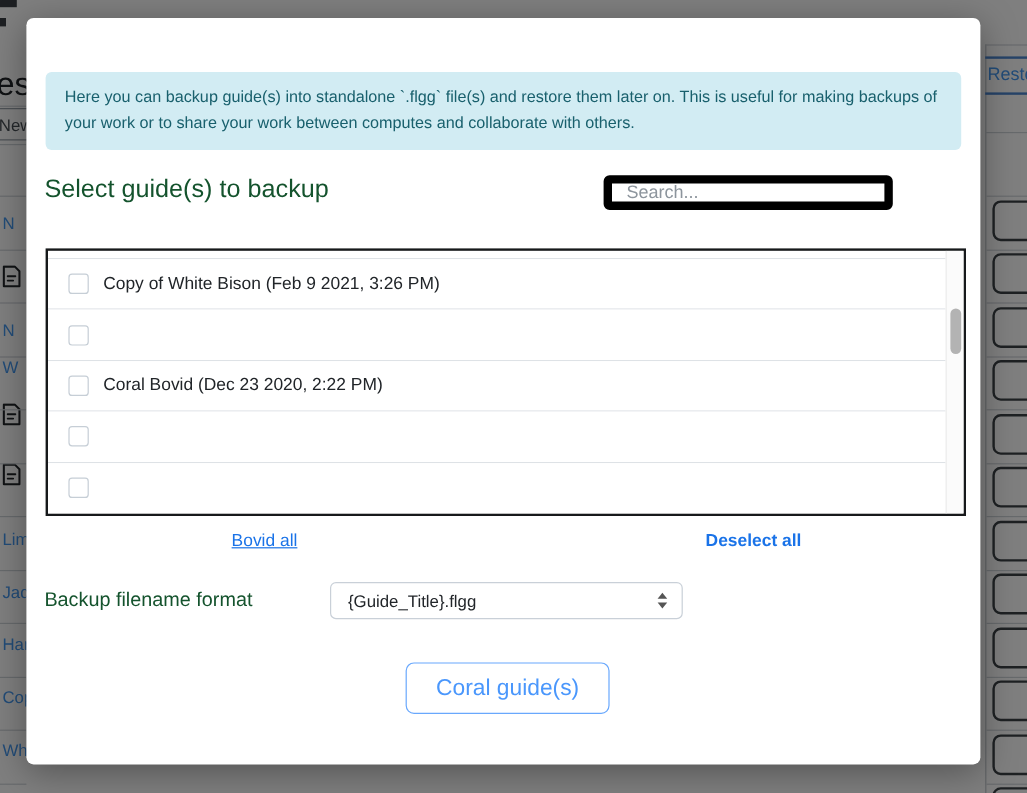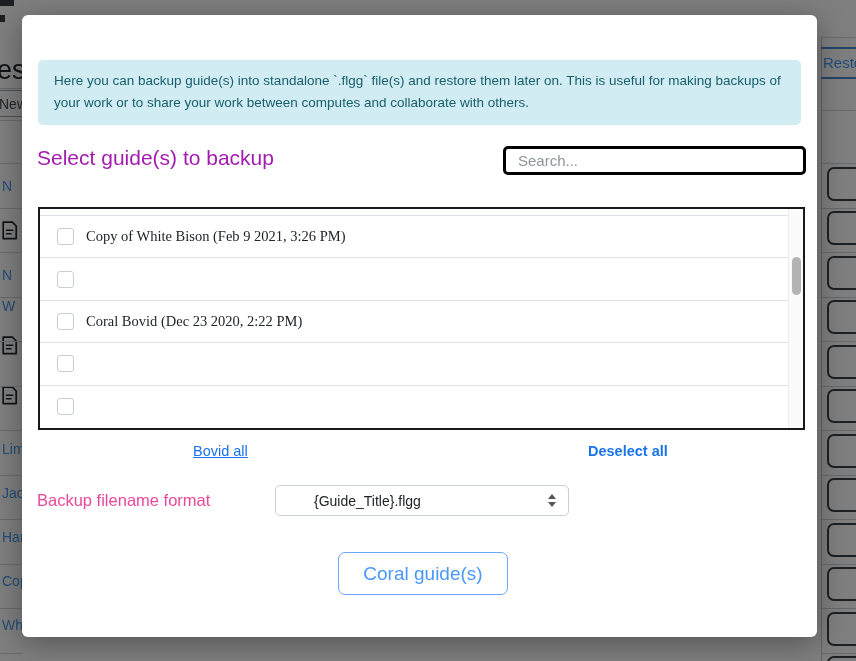--- a/index.html
+++ b/index.html
@@ -31,34 +31,34 @@
   .modal {
     position:absolute; left:22px; top:15px; width:795px; height:622px;
     background:#fff; border-radius:6px; z-index:10;
     box-shadow:0 6px 30px rgba(0,0,0,0.35);
   }
   .banner {
     position:absolute; left:16px; top:45px; width:763px; min-height:57px;
     background:#d2ecf3; border-radius:5px; color:#19606d;
     font-size:13.5px; line-height:1.65; padding:10px 16px;
   }
-  .heading { position:absolute; left:15px; top:131px; font-size:21px; font-weight:500; color:#a21caf; }
+  .heading { position:absolute; left:15px; top:131px; font-size:21px; font-weight:500; color:#14532d; }
   .search-input {
-    position:absolute; left:481px; top:131px; width:303px; height:29px;
-    border:3px solid #000000; border-radius:5px; padding:0 12px;
+    position:absolute; left:481px; top:131px; width:241px; height:29px;
+    border:7px solid #000000; border-radius:5px; padding:0 12px;
     font-size:15px; color:#212529; outline:none; background:#fff;
     font-family:"Liberation Sans", sans-serif;
   }
   .search-input::placeholder { color:#8d959d; }
 
   .guide-list {
     position:absolute; left:16px; top:192px; width:767px; height:223px;
     border:2px solid #17191b; background:#fff; overflow:hidden;
   }
-  .list-inner { position:absolute; left:0; top:0; right:15px; bottom:0;font-family:Liberation Serif, serif; }
+  .list-inner { position:absolute; left:0; top:0; right:15px; bottom:0; }
   .partial-row { height:7px; border-bottom:1px solid #dee2e6; }
   .guide-row {
     height:42.4px; display:flex; align-items:center; gap:12px;
     padding-left:17px; border-bottom:1px solid #dee2e6; background:#fff;
   }
   .guide-row:last-child { border-bottom:none; }
   .checkbox {
     width:17px; height:17px; flex:0 0 17px; border:1px solid #c6ced6;
     border-radius:3px; background:#fff;
   }
@@ -69,28 +69,28 @@
   }
   .scroll-thumb {
     position:absolute; left:3px; top:48px; width:9px; height:38px;
     background:#b3b3b3; border-radius:5px;
   }
 
   .link { font-size:14.5px; color:#1a73e8; cursor:pointer; }
   .sel-all { position:absolute; left:171px; top:428px; text-decoration:underline; }
   .desel-all { position:absolute; left:566px; top:428px;font-weight:bold; }
 
-  .fmt-label { position:absolute; left:15px; top:476px; font-size:16.5px; color:#ec4899; }
+  .fmt-label { position:absolute; left:15px; top:476px; font-size:16.5px; color:#14532d; }
   .fmt-select {
     position:absolute; left:253px; top:470px; width:294px; height:31px;
     border:1px solid #c9d0d8; border-radius:5px; background:#fff;
     display:flex; align-items:center; padding:0 12px 0 14px;
     font-size:14px; color:#212529; cursor:pointer;
   }
-  .fmt-select .val { flex:1;margin-left:24px; }
+  .fmt-select .val { flex:1; }
   .updown { display:flex; flex-direction:column; gap:3px; align-items:center; }
   .tri-up { width:0; height:0; border-left:4px solid transparent; border-right:4px solid transparent; border-bottom:5px solid #555; }
   .tri-down { width:0; height:0; border-left:4px solid transparent; border-right:4px solid transparent; border-top:5px solid #555; }
 
   .backup-btn {
     position:absolute; left:316px; top:537px; width:170px; height:43px;
     background:#fff; border:1px solid #69a8fd; border-radius:7px;
     color:#4a97fc; font-size:19px; cursor:pointer;
     font-family:"Liberation Sans", sans-serif;
   }

